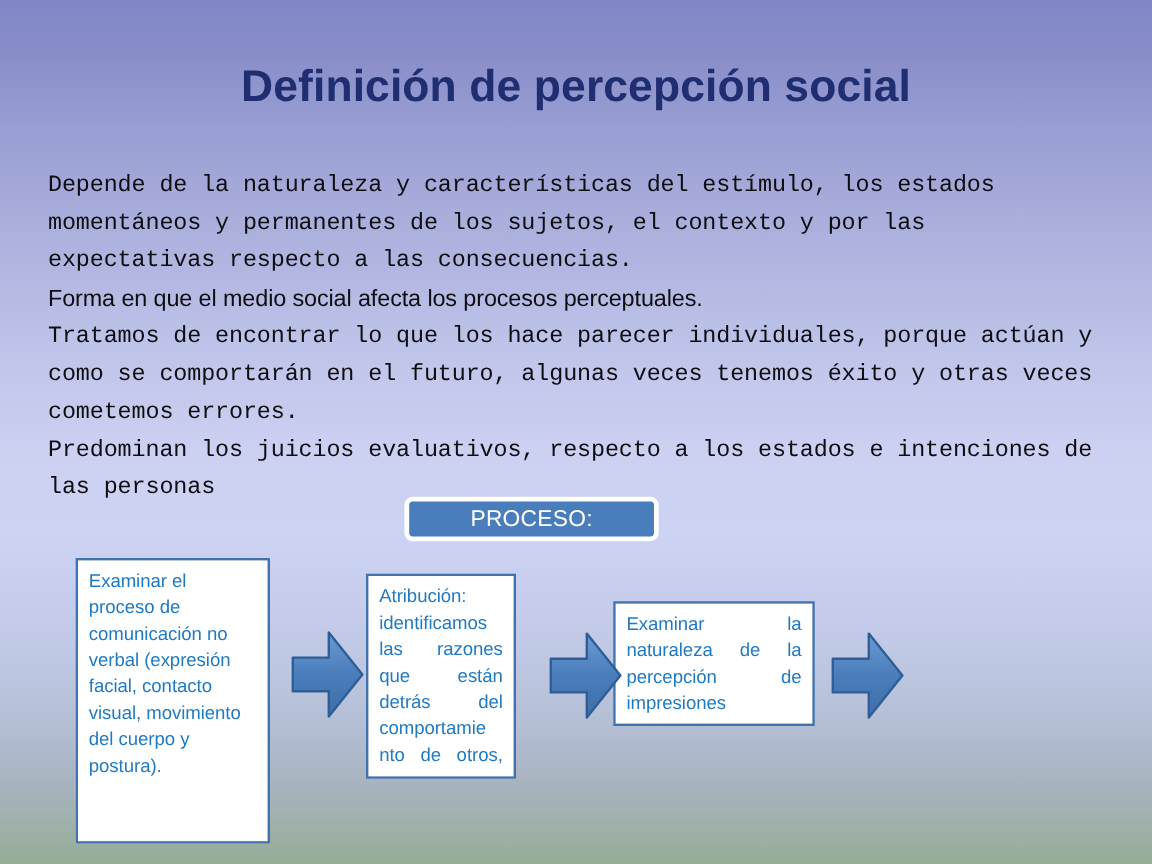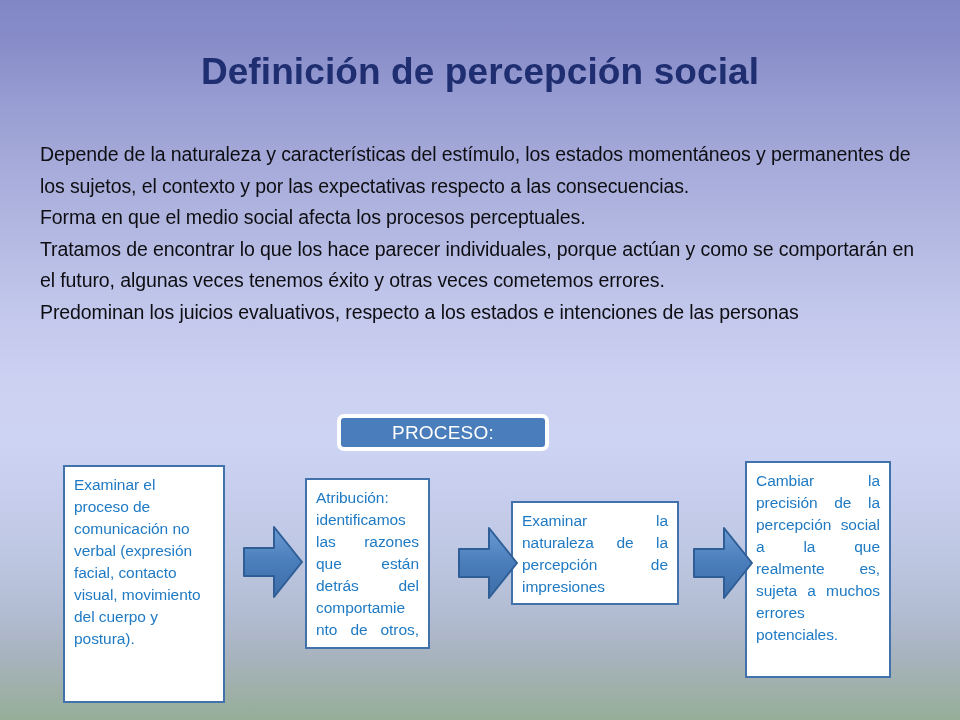--- a/index.html
+++ b/index.html
@@ -53,21 +53,21 @@
     position: absolute;
     left: 40px;
     top: 139px;
     width: 880px;
     font-size: 19.5px;
     color: #0e0e12;
     line-height: 31.5px;
     letter-spacing: -0.1px;
   }
   #body-text .ln { display: block; white-space: nowrap; }
-  #body-text .wrapline { white-space: normal; }
+  #body-text .wrapline { white-space: normal; font-family: Liberation Mono, monospace; }
 
   
   #proceso-banner {
     position: absolute;
     left: 337px;
     top: 414px;
     width: 212px;
     height: 37px;
     background: #4a7dbb;
     border: 4px solid #ffffff;
@@ -135,23 +135,20 @@
   </div>
 
   <div class="flow-box j" id="box-2">
     <span class="txt">Atribución: identificamos las razones que están detrás del comportamie nto de otros,</span>
   </div>
 
   <div class="flow-box j" id="box-3">
     <span class="txt">Examinar la naturaleza de la percepción de impresiones</span>
   </div>
 
-  <div class="flow-box j" id="box-4">
-    <span class="txt">Cambiar la precisión de la percepción social a la que realmente es, sujeta a muchos errores potenciales.</span>
-  </div>
 
   <div class="arrow" id="arrow-1">
     <svg width="62" height="76" viewBox="0 0 62 76" xmlns="http://www.w3.org/2000/svg">
       <defs>
         <linearGradient id="ag1" x1="0" y1="0" x2="0" y2="1">
           <stop offset="0%" stop-color="#6b9bd2"></stop>
           <stop offset="50%" stop-color="#4a7dbb"></stop>
           <stop offset="100%" stop-color="#3e6ea8"></stop>
         </linearGradient>
       </defs>

